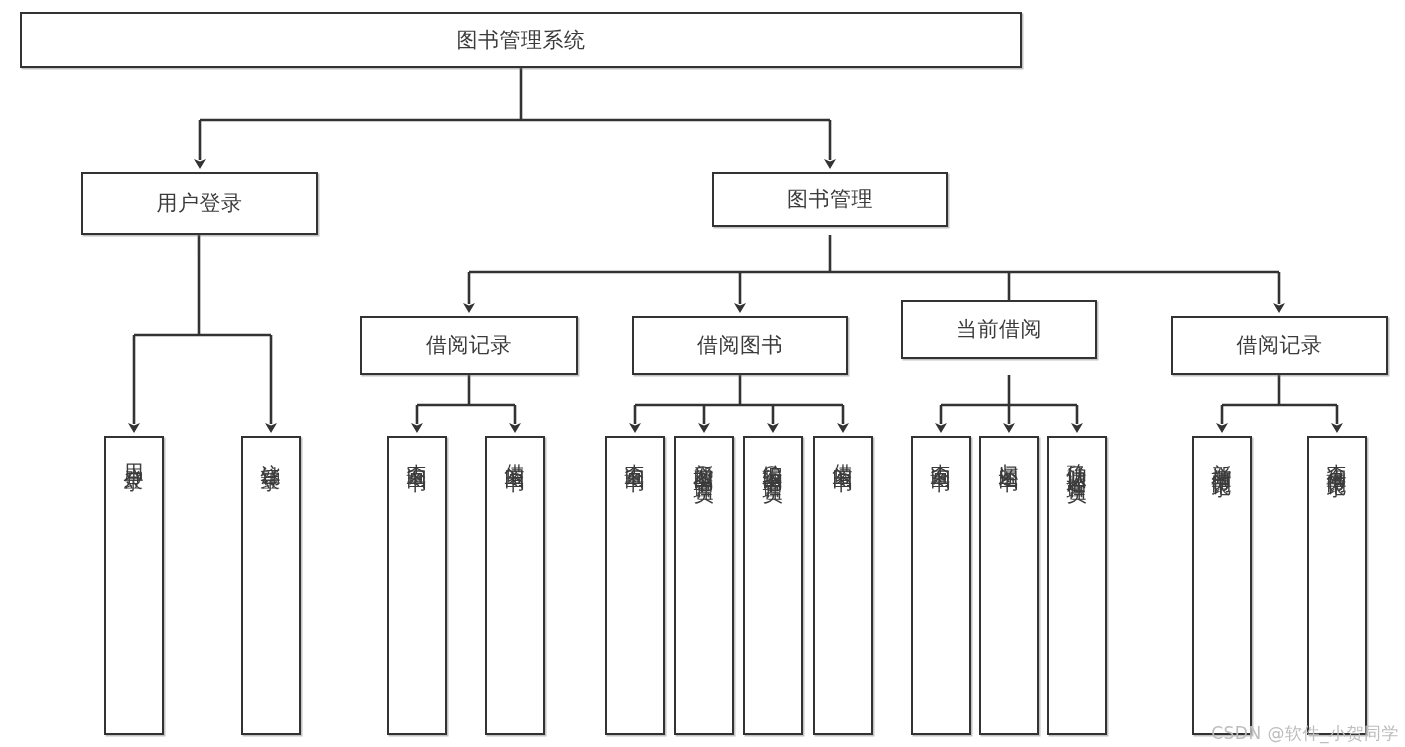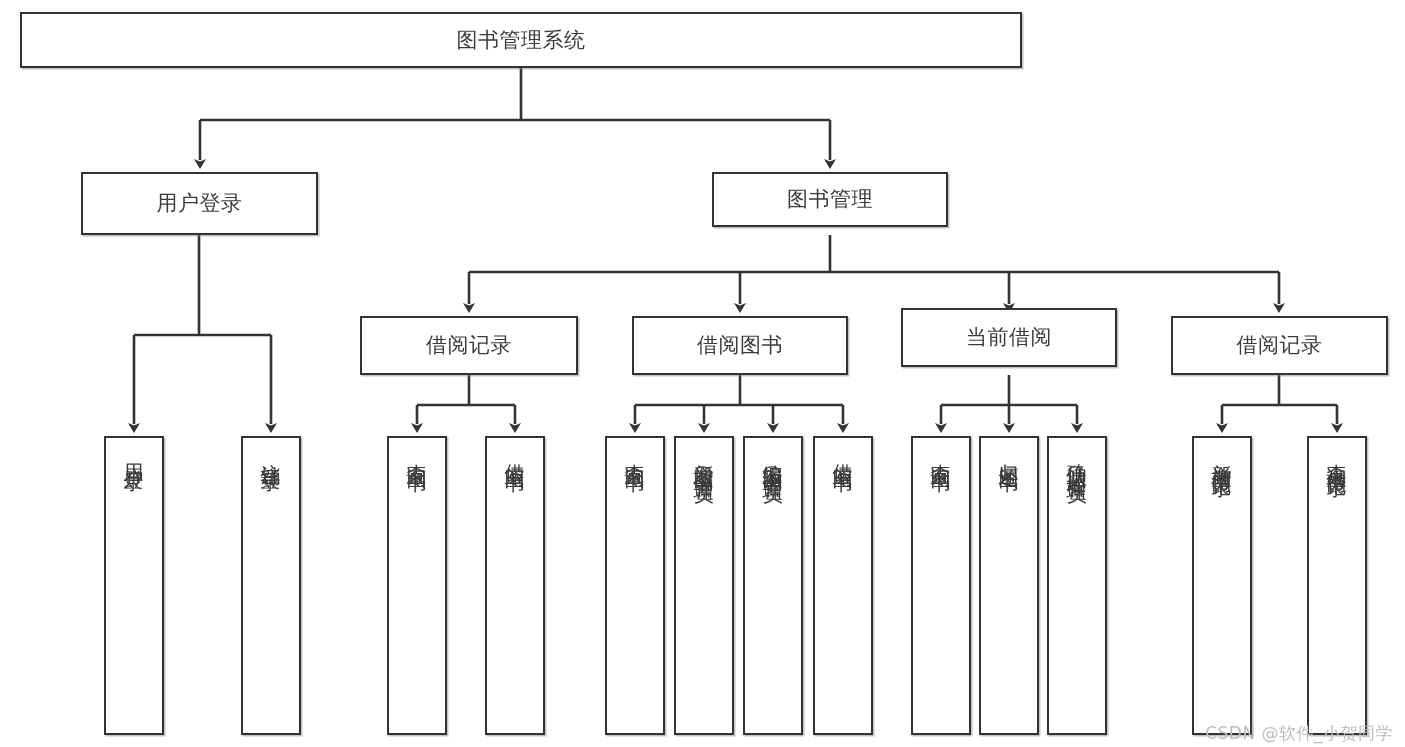--- a/index.html
+++ b/index.html
@@ -59,21 +59,21 @@
     writing-mode: vertical-rl;
     text-orientation: upright;
     font-size: 20px;
     letter-spacing: 3px;
     line-height: 1;
     white-space: nowrap;
     text-align: left;
   }
   #watermark {
     position: absolute;
-    right: 12px;
+    right: 6px;
     bottom: 2px;
     font-size: 17px;
     color: #bdbdbd;
     letter-spacing: 0.5px;
     white-space: nowrap;
     user-select: none;
     text-align: right;
   }
 </style>
 </head>
@@ -144,21 +144,21 @@
   </div>
 
   <div class="node horiz" style="left:360px; top:316px; width:218px; height:59px;">
     <span class="node-label">借阅记录</span>
   </div>
 
   <div class="node horiz" style="left:632px; top:316px; width:216px; height:59px;">
     <span class="node-label">借阅图书</span>
   </div>
 
-  <div class="node horiz" style="left:901px; top:308px; width:216px; height:59px;">
+  <div class="node horiz" style="left:901px; top:300px; width:196px; height:59px;">
     <span class="node-label">当前借阅</span>
   </div>
 
   <div class="node horiz" style="left:1171px; top:316px; width:217px; height:59px;">
     <span class="node-label">借阅记录</span>
   </div>
 
   <div class="node vert" style="left:104px; top:436px; width:60px; height:299px;">
     <span class="node-label">用户登录</span>
   </div>

